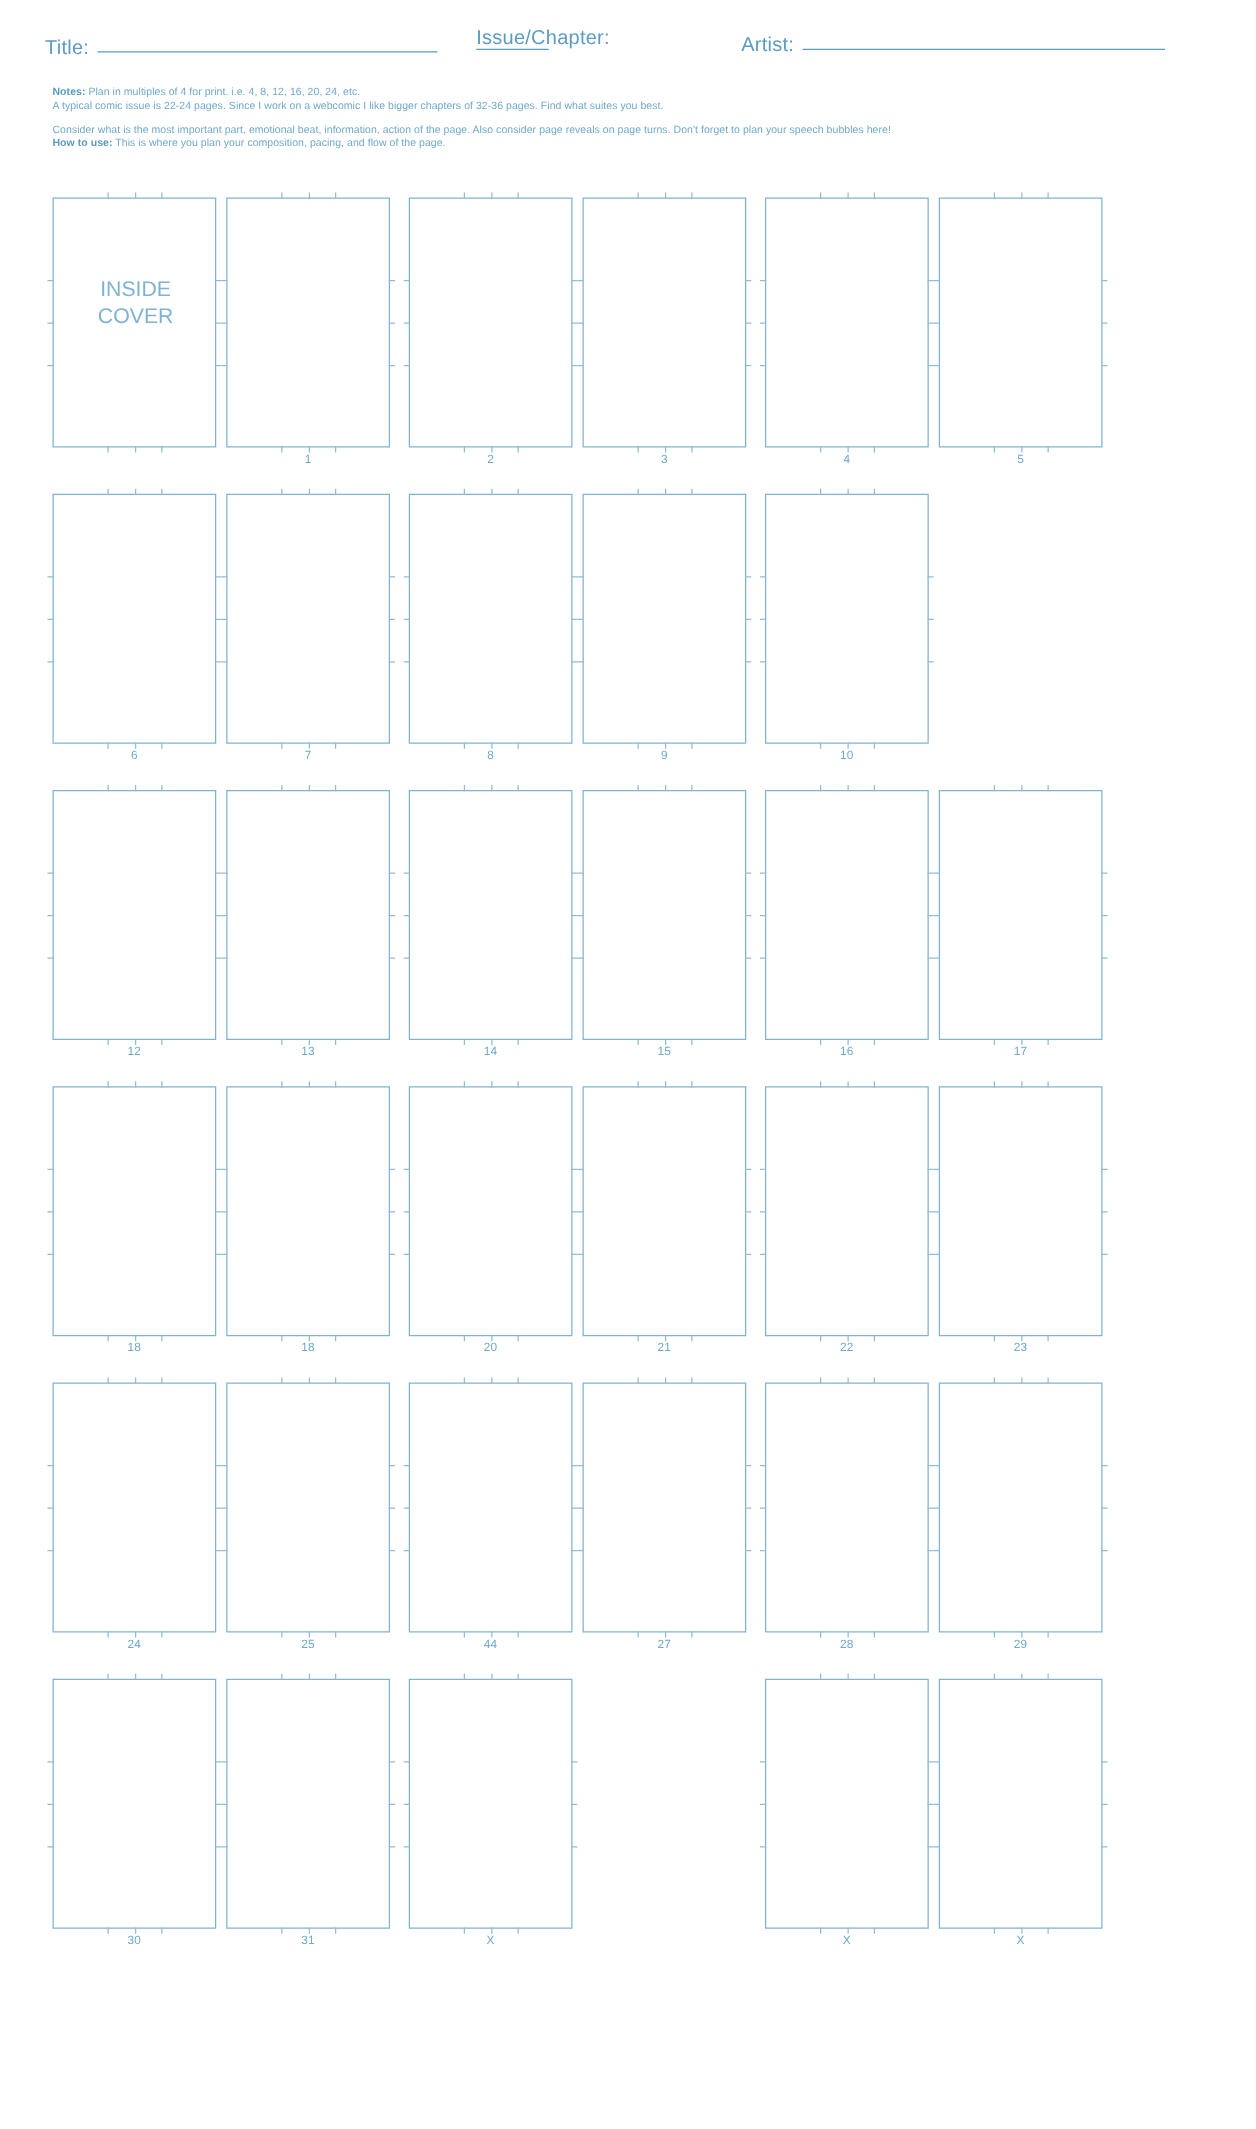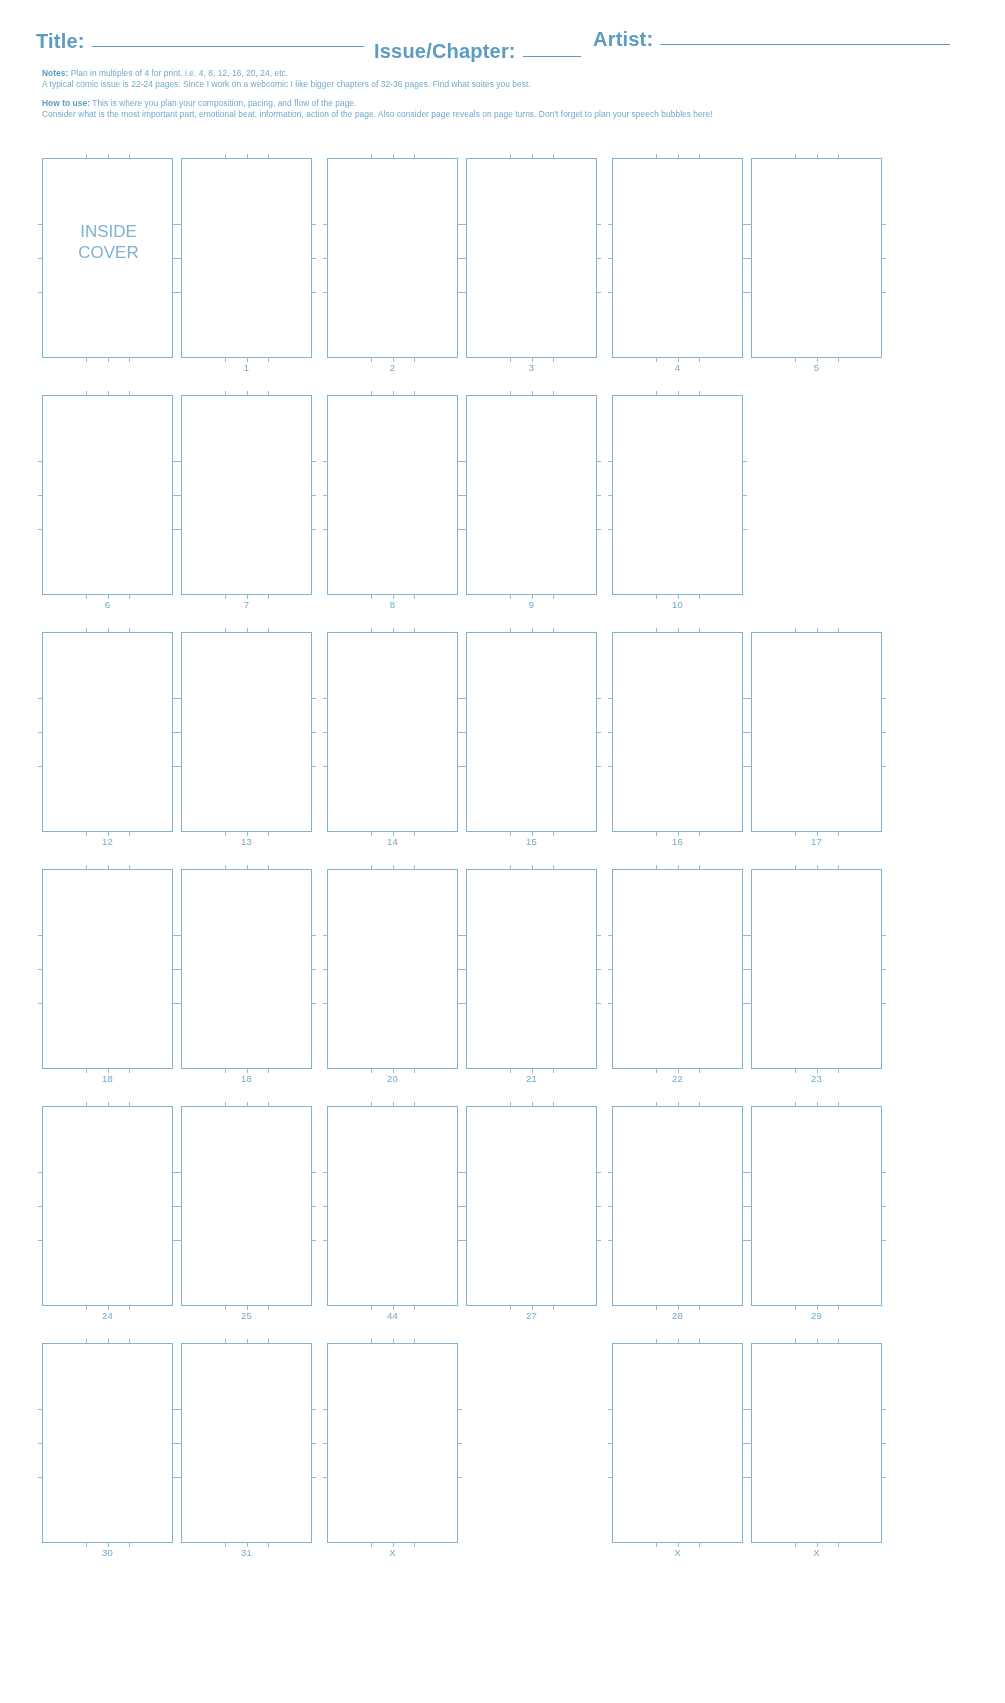--- a/index.html
+++ b/index.html
@@ -23,35 +23,35 @@
     width: 1005px;
     height: 60px;
   }
   .field {
     position: absolute;
     display: flex;
     align-items: baseline;
     white-space: nowrap;
   }
   .field-label {
-    font-size: 20px;
+    font-size: 16px;
     color: #5b9cc0;
-    font-weight: 700;
+    font-weight: 400;
     letter-spacing: 0.2px;
   }
   .field-rule {
     display: inline-block;
     border-bottom: 1.4px solid #5b9cc0;
     margin-left: 7px;
     position: relative;
     top: -1px;
   }
   #field-title { left: 36px; top: 30px; }
   #field-title .field-rule { width: 272px; }
-  #field-issue { left: 374px; top: 40px; }
+  #field-issue { left: 374px; top: 22px; flex-direction: column; }
   #field-issue .field-rule { width: 58px; }
   #field-artist { left: 593px; top: 28px; }
   #field-artist .field-rule { width: 290px; }
 
   
   .notes-block {
     position: absolute;
     left: 42px;
     font-size: 8.4px;
     line-height: 11px;
@@ -161,22 +161,22 @@
   </div>
 
 </div>
 
 <div class="notes-block" id="notes-block">
   <div class="notes-line"><span class="notes-strong">Notes:</span><span> Plan in multiples of 4 for print. i.e. 4, 8, 12, 16, 20, 24, etc.</span></div>
   <div class="notes-line">A typical comic issue is 22-24 pages. Since I work on a webcomic I like bigger chapters of 32-36 pages. Find what suites you best.</div>
 </div>
 
 <div class="notes-block" id="howto-block">
+  <div class="notes-line">Consider what is the most important part, emotional beat, information, action of the page. Also consider page reveals on page turns. Don't forget to plan your speech bubbles here!</div>
   <div class="notes-line"><span class="notes-strong">How to use:</span><span> This is where you plan your composition, pacing, and flow of the page.</span></div>
-  <div class="notes-line">Consider what is the most important part, emotional beat, information, action of the page. Also consider page reveals on page turns. Don't forget to plan your speech bubbles here!</div>
 </div>
 
 <div class="grid" id="grid">
     <div class="grid-row">
       <div class="spread spread-0">
         <div class="page-cell">
           <div class="page-box">
             <span class="tick tick-v tick-top t-x1"></span>
             <span class="tick tick-v tick-bottom t-x1"></span>
             <span class="tick tick-v tick-top t-x2"></span>

